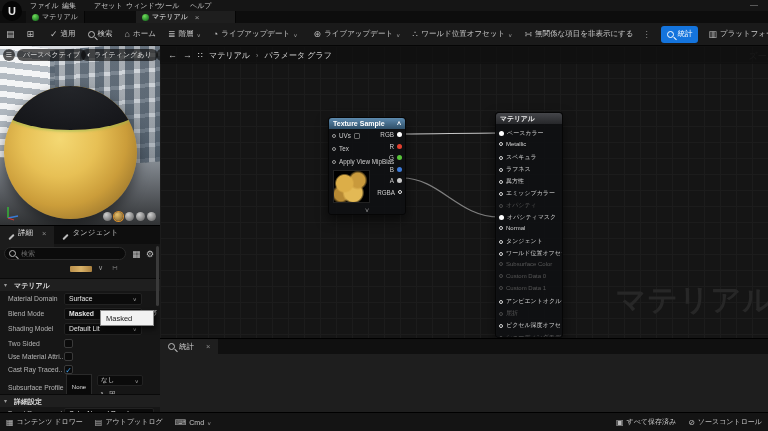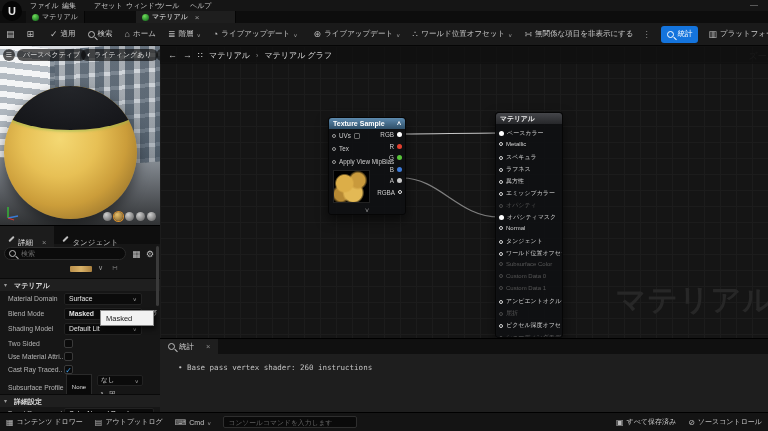--- a/index.html
+++ b/index.html
@@ -43,21 +43,21 @@
   .vmenu-btn { position:absolute; left:3px; top:3px; width:12px; height:12px; border-radius:50%; background:rgba(12,12,12,.68); color:#dcdcdc; font-size:7px; text-align:center; line-height:12px; }
   .vpill { position:absolute; top:3px; height:12px; background:rgba(12,12,12,.68); border-radius:7px; color:#dcdcdc; font-size:7px; line-height:12px; padding:0 6px; white-space:nowrap; display:flex; gap:3px; align-items:center; }
   .gizmo { position:absolute; left:4px; bottom:4px; }
   .mesh-icons { position:absolute; right:4px; bottom:4px; display:flex; gap:2px; }
   .mesh-ico { width:9px; height:9px; border-radius:50%; background:radial-gradient(circle at 35% 30%, #cfcfcf, #6d6d6d 80%); }
   .mesh-ico.sel { box-shadow:0 0 0 1px #d98f2b; background:radial-gradient(circle at 35% 30%, #e8c06a, #8a6a33 80%); }
 
   
   .details { position:absolute; left:0; top:225px; width:160px; height:187px; background:#161616; border-top:1px solid #000; overflow:hidden; z-index:20; }
   .dtabs { position:absolute; left:0; top:0; width:100%; height:18px; background:#0e0e0e; display:flex; }
-  .dtab { display:flex; align-items:flex-start; gap:3px; padding:12px 8px; font-size:7.5px; color:#bdbdbd; height:18px; }
+  .dtab { display:flex; align-items:flex-end; gap:3px; padding:12px 8px; font-size:7.5px; color:#bdbdbd; height:18px; }
   .dtab.active { background:#1c1c1c; color:#e8e8e8; }
   .pencil { width:7px; height:2px; background:#bdbdbd; transform:rotate(-45deg); border-radius:1px; }
   .dsearch { position:absolute; left:4px; top:21px; width:122px; height:13px; background:#0b0b0b; border:1px solid #2b2b2b; border-radius:7px; color:#dadada; font-size:7px; padding:0 5px 0 16px; }
   .dsearch::placeholder { color:#666; }
   .dsearch-mag { position:absolute; left:9px; top:24px; z-index:2; }
   .dsmall-ico { position:absolute; top:23px; font-size:9px; color:#bdbdbd; }
   .strip-thumb { position:absolute; left:70px; top:40px; width:22px; height:6px; background:linear-gradient(90deg,#b98f4a,#d9b268,#a97f3e); border-radius:1px; }
   .strip-ico { position:absolute; top:38px; font-size:7px; color:#9a9a9a; }
   .dsection { position:absolute; left:0; width:160px; height:13px; background:#1f1f1f; border-top:1px solid #0a0a0a; font-size:7px; font-weight:bold; color:#dcdcdc; line-height:13px; padding-left:14px; }
   .dsection::before { content:"▾"; position:absolute; left:4px; color:#9a9a9a; font-size:6px; }
@@ -312,21 +312,21 @@
     <div class="dscroll"></div>
   </div>
 
   <div class="graph">
     <div class="crumbbar">
       <span class="crumb-arrow">←</span>
       <span class="crumb-arrow">→</span>
       <span style="color:#e8e8e8;">∷</span>
       <span>マテリアル</span>
       <span class="crumb-sep">›</span>
-      <span>マテリアル グラフ</span>
+      <span>パラメータ グラフ</span>
     </div>
     <div class="zoom-label">ズーム</div>
     <div class="watermark">マテリアル</div>
 
     <svg class="wires" width="608" height="366">
       <path d="M242,88 C275,88 305,87 339,87" stroke="#e6e6e6" stroke-width="1.2" fill="none" opacity="0.85"></path>
       <path d="M242,132 C280,132 298,171 339,171" stroke="#9a9a9a" stroke-width="1.2" fill="none" opacity="0.8"></path>
     </svg>
 
     <div class="node tex-node">
@@ -459,40 +459,38 @@
 
     <div class="stats">
       <div class="stats-tabs">
         <div class="stats-tab">
           <span class="mag"></span>
           <span>統計</span>
           <span style="color:#8a8a8a; margin-left:8px;">×</span>
         </div>
       </div>
       <div class="stats-body" id="stats-body">
-          <div class="stat-line">Base pass vertex shader: 260 instructions</div>
         </div>
     </div>
   </div>
 
   <div class="statusbar">
     <div class="sbtn">
         <span class="sico">▦</span>
         <span>コンテンツ ドロワー</span>
       </div>
     <div class="sbtn">
         <span class="sico">▤</span>
         <span>アウトプットログ</span>
       </div>
     <div class="sbtn">
         <span class="sico">⌨</span>
         <span>Cmd</span>
         <span class="chev">∨</span>
       </div>
-    <input class="console-input" placeholder="コンソールコマンドを入力します" style="">
     <div class="sb-right">
       <div class="sbtn">
           <span class="sico">▣</span>
           <span>すべて保存済み</span>
         </div>
       <div class="sbtn">
           <span class="sico">⊘</span>
           <span>ソースコントロール</span>
         </div>
     </div>

